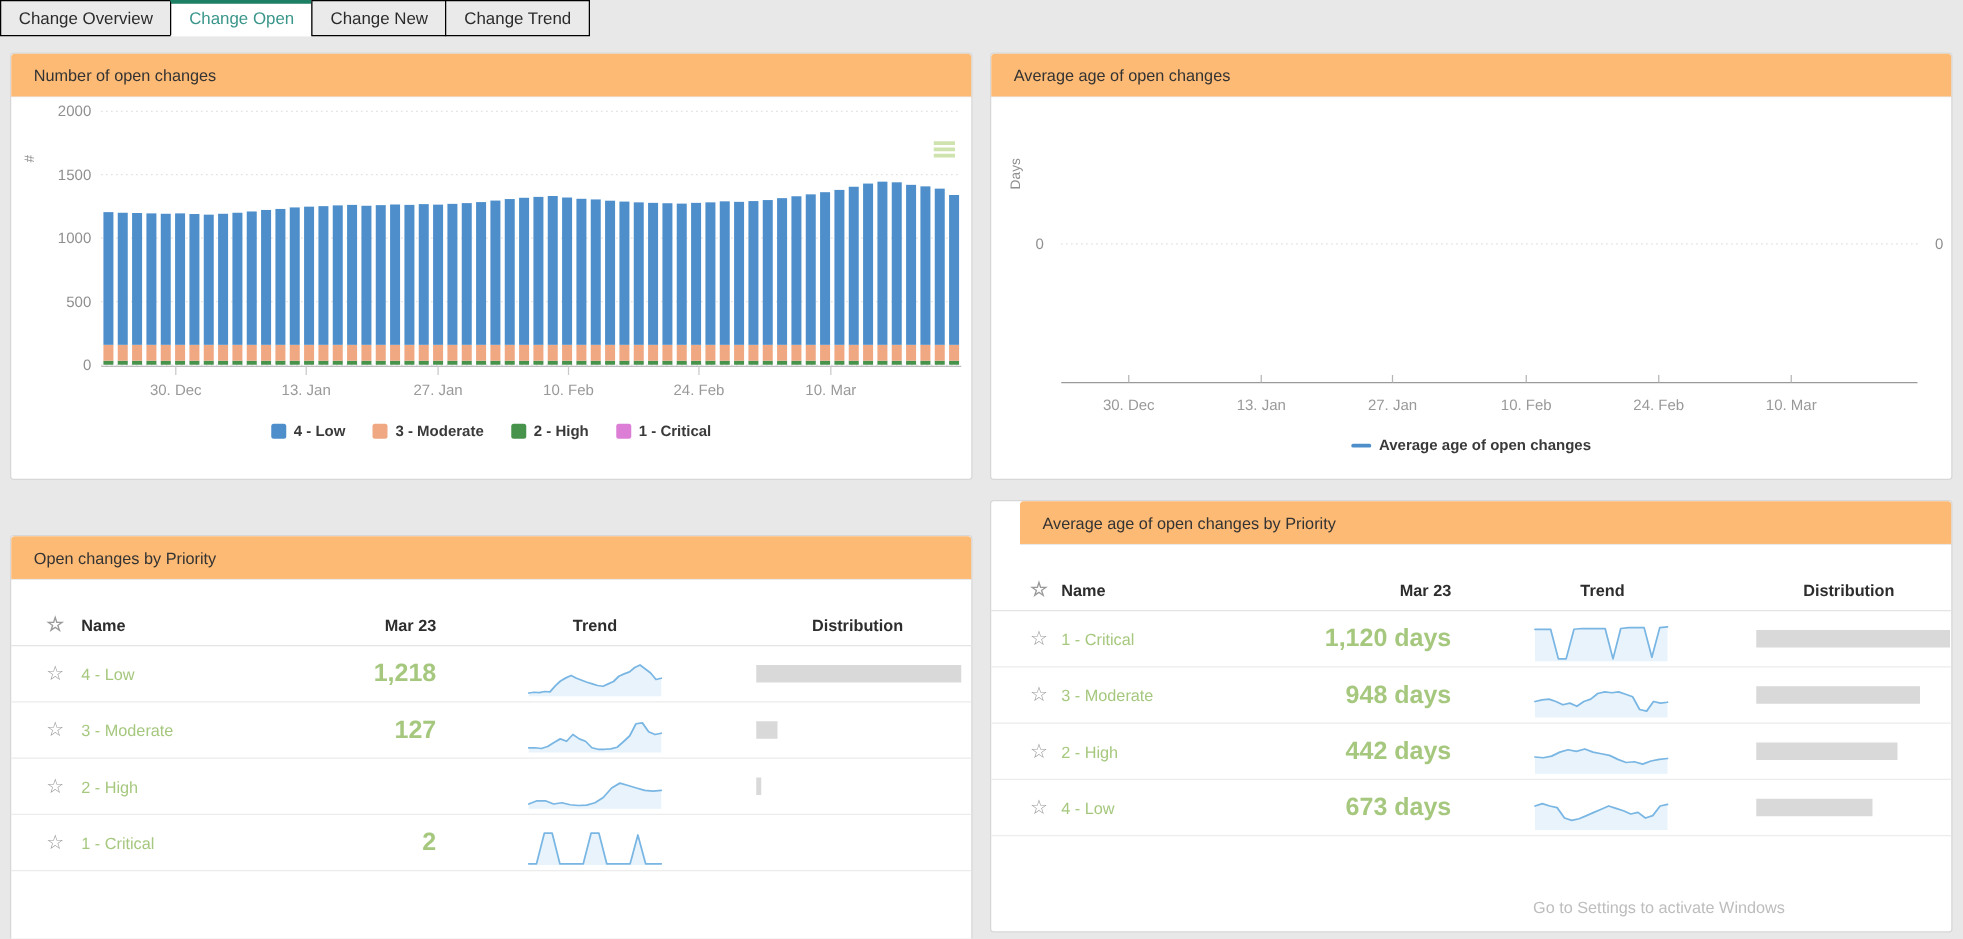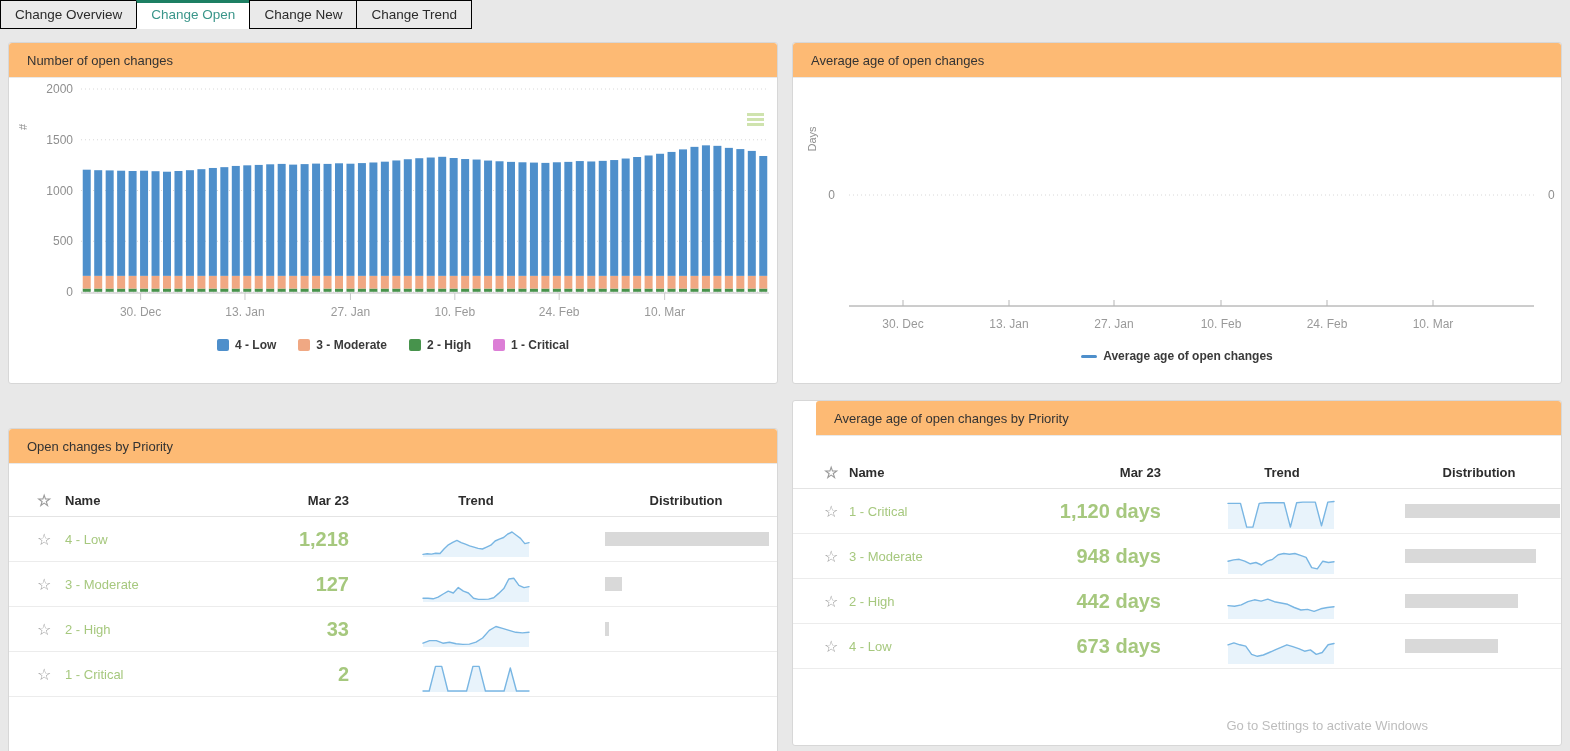--- a/index.html
+++ b/index.html
@@ -358,21 +358,20 @@
         </svg>
       <div class="dist-bar" style="left: 596px; width: 17px;"></div>
     </div>
     <div class="trow" style="top:178px;">
       <div class="cell" style="left:28px; width:20px;">
           <span class="star">☆</span>
         </div>
       <div class="cell" style="left:56px; width:140px;">
           <span class="name-link">2 - High</span>
         </div>
-      <div class="cell val" style="left:200px; width:140px;">33</div>
       <svg class="spark" style="position:absolute; left:412px; top:4px;" width="110" height="38">
           <path d="M2,36 L2.0,32.2 L8.6,29.6 L15.3,29.6 L21.9,32.2 L28.5,31.2 L35.1,32.8 L41.8,33.4 L48.4,33.1 L55.0,31.2 L61.6,27.0 L68.3,19.4 L74.9,15.5 L81.5,17.4 L88.1,19.4 L94.8,21.3 L101.4,21.9 L108.0,21.3 L108,36 Z" fill="#e8f3fb" stroke="none"></path>
           <polyline points="2.0,32.2 8.6,29.6 15.3,29.6 21.9,32.2 28.5,31.2 35.1,32.8 41.8,33.4 48.4,33.1 55.0,31.2 61.6,27.0 68.3,19.4 74.9,15.5 81.5,17.4 88.1,19.4 94.8,21.3 101.4,21.9 108.0,21.3" fill="none" stroke="#79b6e3" stroke-width="1.4" stroke-linejoin="round" stroke-linecap="round"></polyline>
         </svg>
       <div class="dist-bar" style="left: 596px; width: 4px;"></div>
     </div>
     <div class="trow" style="top:223px;">
       <div class="cell" style="left:28px; width:20px;">
           <span class="star">☆</span>
         </div>

